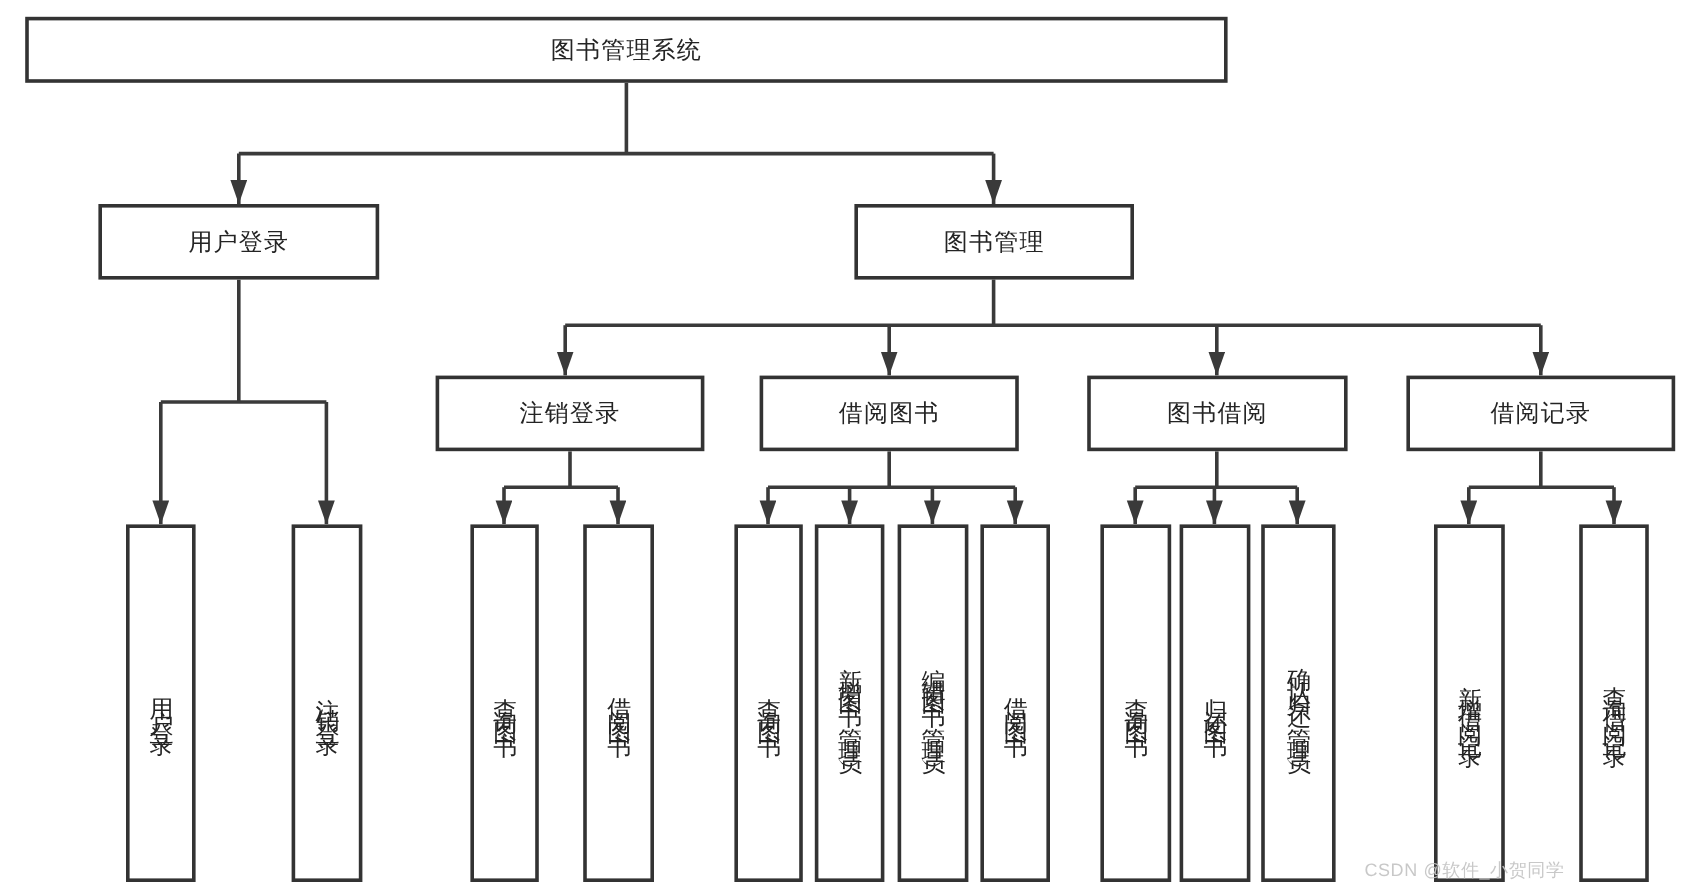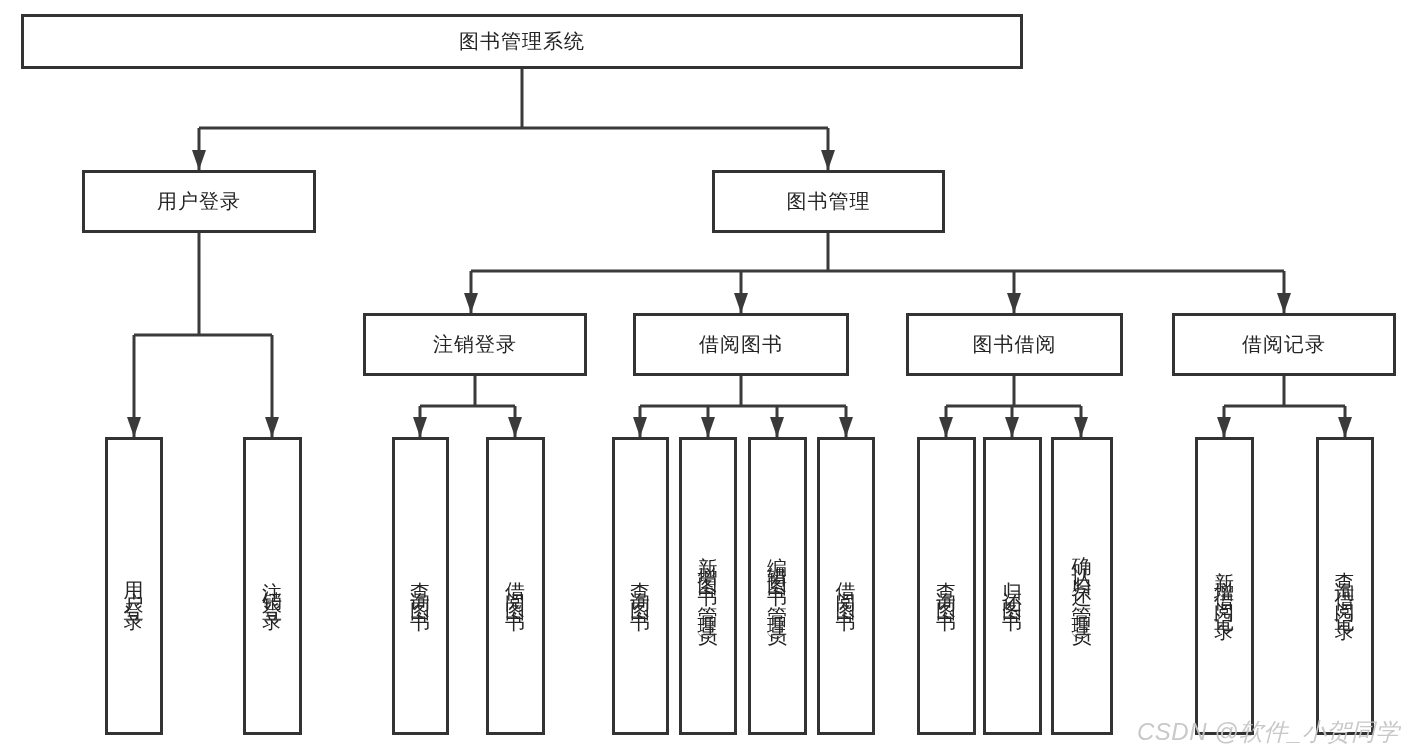--- a/index.html
+++ b/index.html
@@ -34,27 +34,26 @@
   .node.v {
     writing-mode: vertical-rl;
     text-orientation: mixed;
     letter-spacing: 10px;
     line-height: 1;
   }
   .watermark {
     position: absolute;
     left: 1137px;
     top: 716px;
-    font-size: 24px;
+    font-size: 15px;
     letter-spacing: 0.5px;
     color: #c6c6c6;
     opacity: 0.95;
     z-index: 5;
     white-space: nowrap;
-    font-style: italic;
   }
 </style>
 </head>
 <body>
 
 <div id="canvas">
 
   <svg class="connectors" viewBox="0 0 1405 747">
     <defs>
       <marker id="arr" markerUnits="userSpaceOnUse" markerWidth="22" markerHeight="16" refX="20" refY="7" orient="auto">

